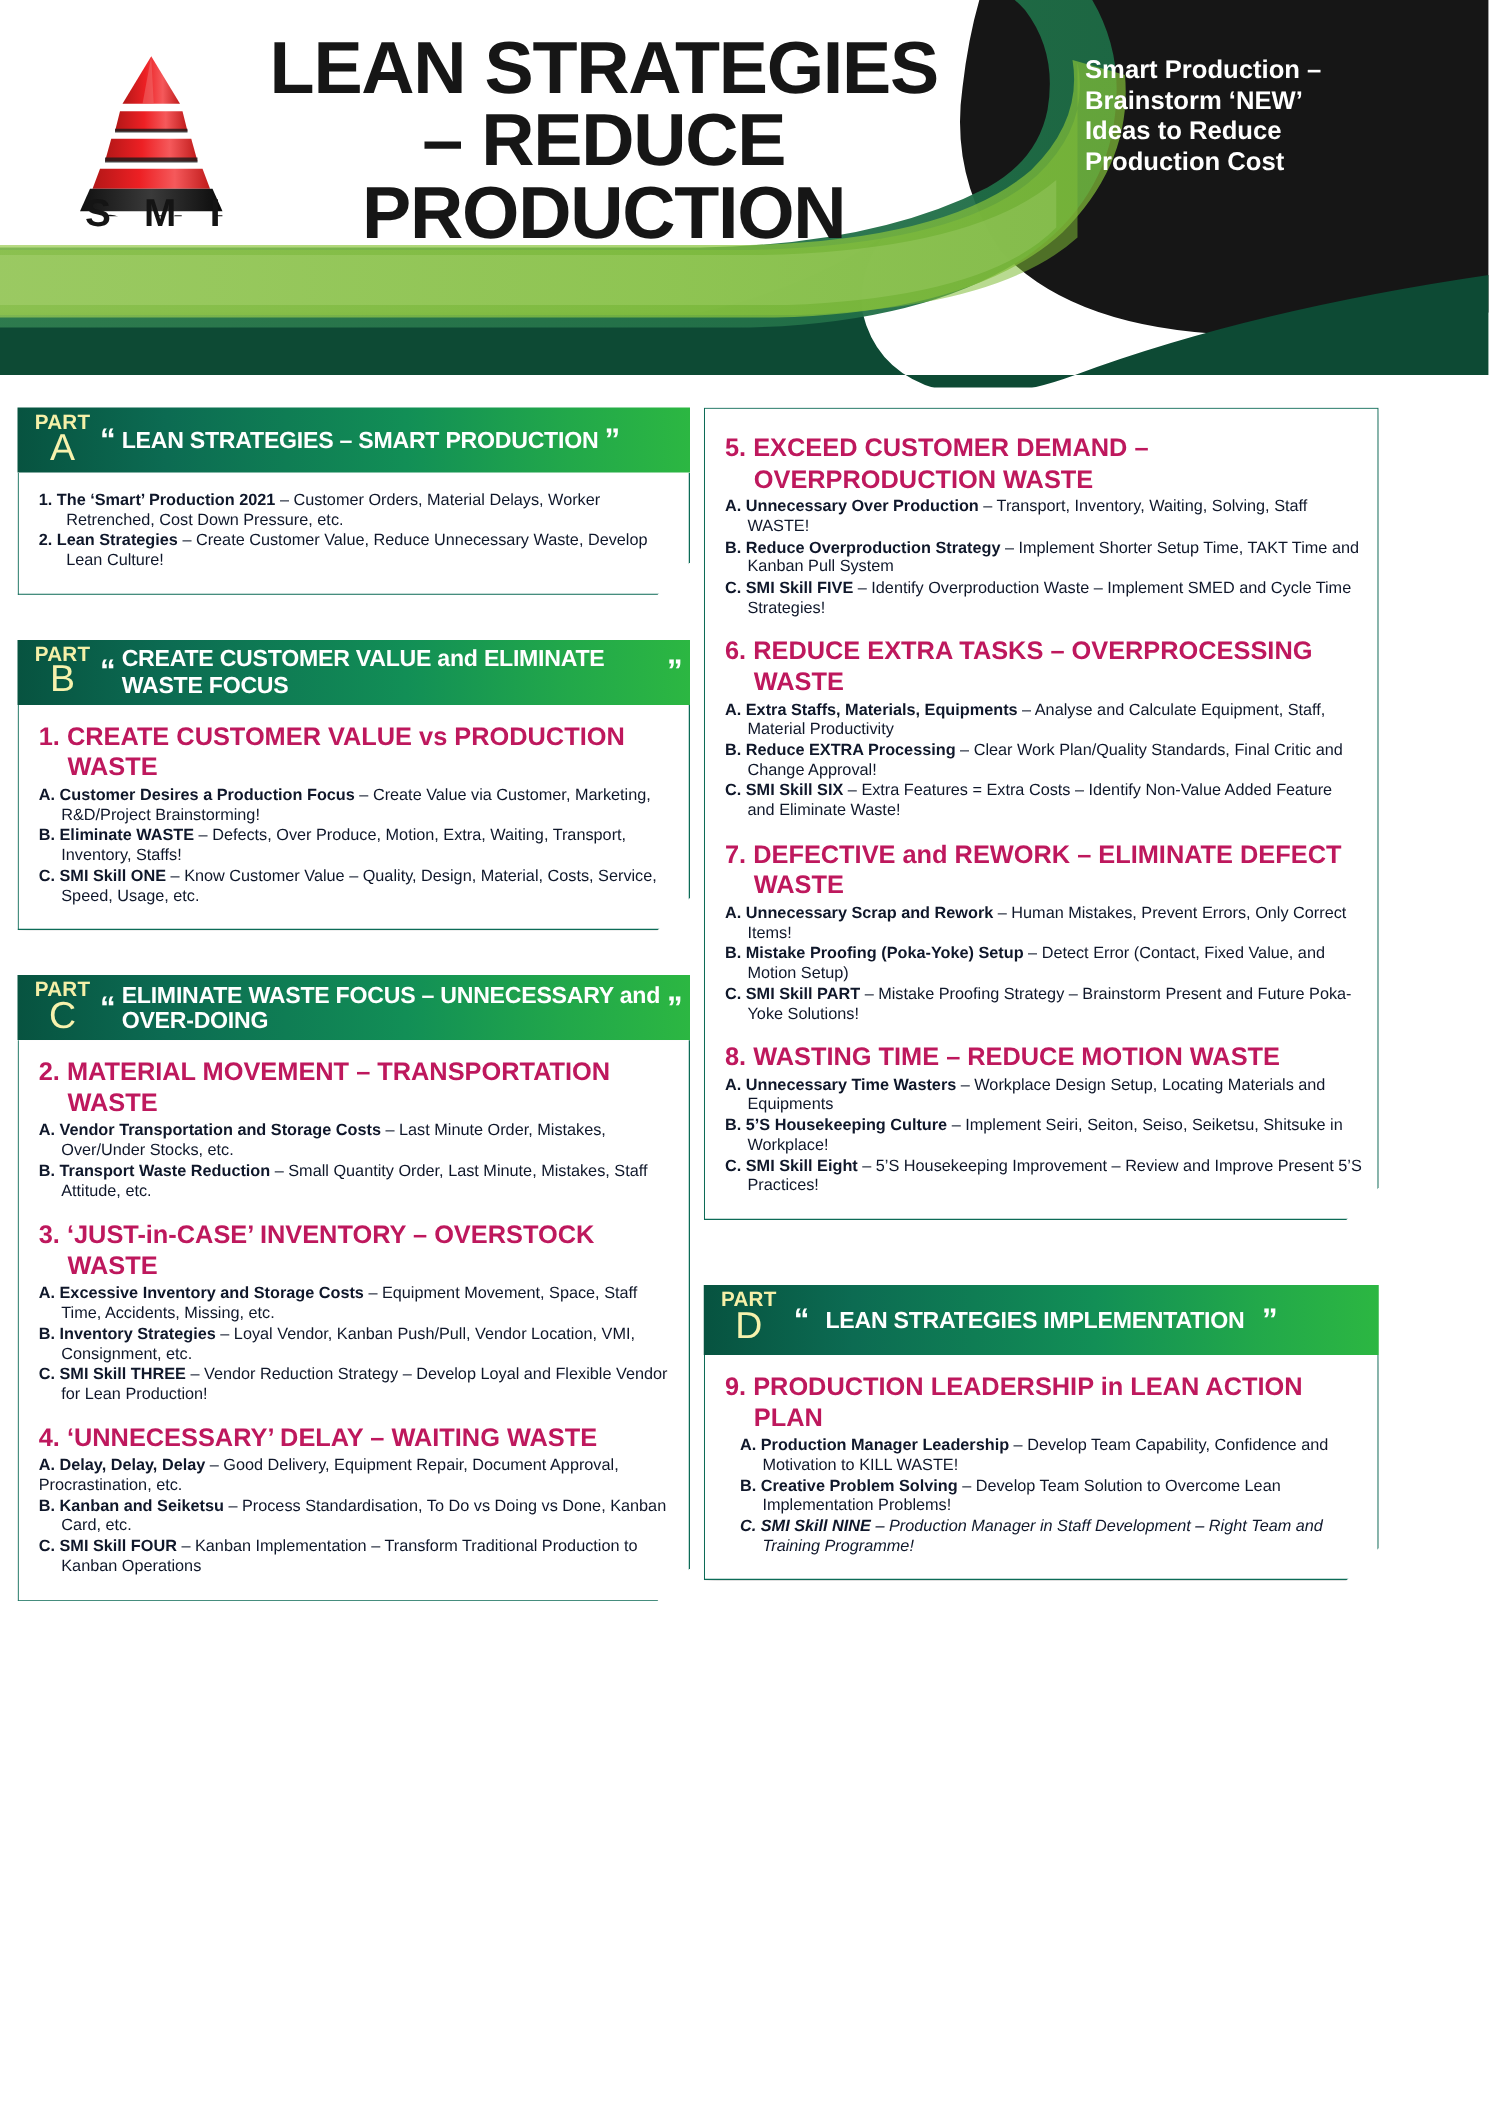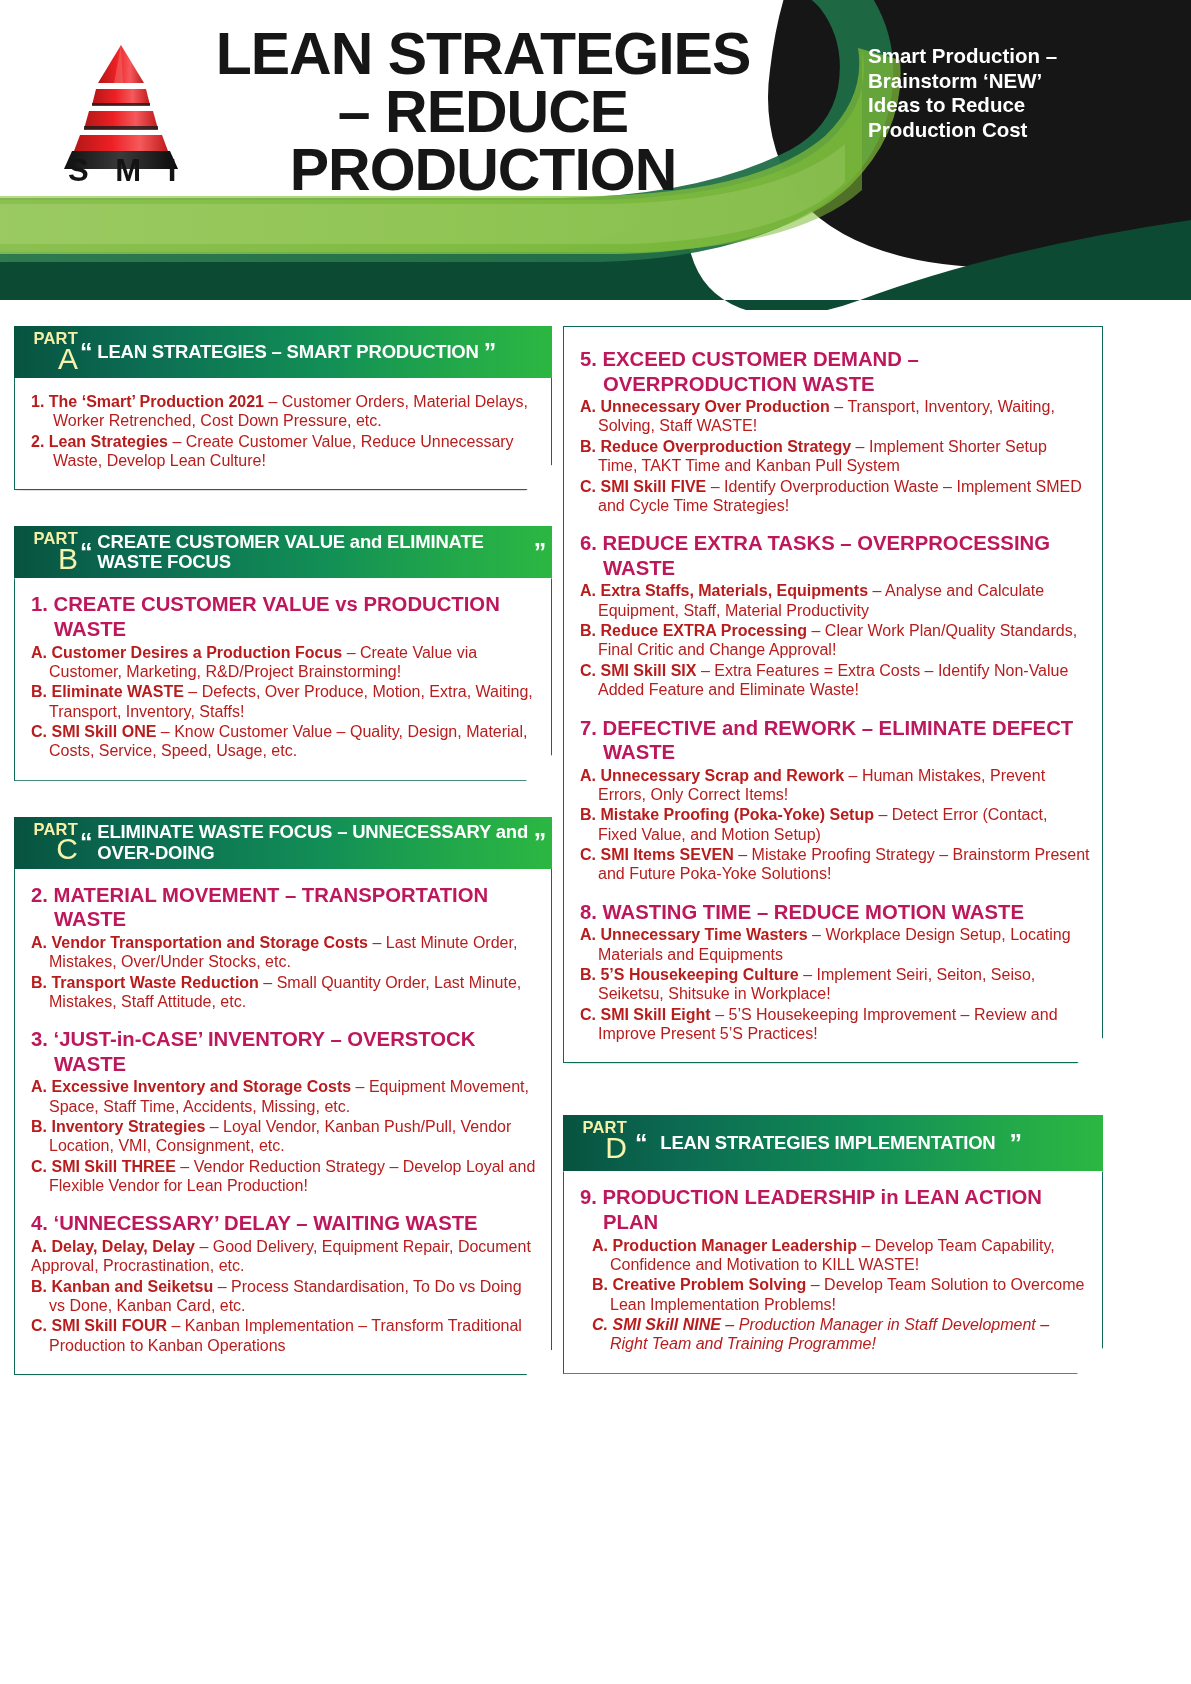--- a/index.html
+++ b/index.html
@@ -90,21 +90,21 @@
     min-height: 52px;
     background: linear-gradient(90deg, #075340 0%, #0c6b52 22%, #128f56 58%, #22a84a 82%, #2cb742 100%);
     color: #ffffff;
     margin-bottom: 0;
     z-index: 4;
   }
   .part-badge {
     flex: 0 0 auto;
     width: 64px;
     padding: 4px 0 3px 8px;
-    text-align: right;
+    text-align: center;
     line-height: 1;
   }
   .part-badge .pb-word {
     display: block;
     font-weight: bold;
     font-size: 16.5px;
     color: #f5f0a8;
     letter-spacing: 0.2px;
   }
   .part-badge .pb-letter {
@@ -155,23 +155,23 @@
   }
   .card.corner-cut::after { display: none; }
 
   .card-inner {
     position: relative;
   }
 
   
   .item {
     display: block;
-    font-size: 16px;
+    font-size: 13px;
     line-height: 1.21;
-    color: #b91c1c;
+    color: #0f172a;
     margin-bottom: 1px;
     text-indent: -18px;
     padding-left: 18px;
   }
   .item.noindent { text-indent: 0; padding-left: 0; }
   .item b { font-weight: bold; }
   .item .lead { font-weight: bold; }
   .heading-item {
     display: block;
     font-size: 20.3px;
@@ -356,21 +356,21 @@
 
         <div class="heading-item numbered">6. REDUCE EXTRA TASKS – OVERPROCESSING WASTE</div>
         <div class="item"><b>A.</b> <b class="lead">Extra Staffs, Materials, Equipments</b><span> – Analyse and Calculate Equipment, Staff, Material Productivity</span></div>
         <div class="item"><b>B.</b> <b class="lead">Reduce EXTRA Processing</b><span> – Clear Work Plan/Quality Standards, Final Critic and Change Approval!</span></div>
         <div class="item"><b>C.</b> <b class="lead">SMI Skill SIX</b><span> – Extra Features = Extra Costs – Identify Non-Value Added Feature and Eliminate Waste!</span></div>
         <div class="gap"></div>
 
         <div class="heading-item numbered">7. DEFECTIVE and REWORK – ELIMINATE DEFECT WASTE</div>
         <div class="item"><b>A.</b> <b class="lead">Unnecessary Scrap and Rework</b><span> – Human Mistakes, Prevent Errors, Only Correct Items!</span></div>
         <div class="item"><b>B.</b> <b class="lead">Mistake Proofing (Poka-Yoke) Setup</b><span> – Detect Error (Contact, Fixed Value, and Motion Setup)</span></div>
-        <div class="item"><b>C.</b> <b class="lead">SMI Items SEVEN</b><span> – Mistake Proofing Strategy – Brainstorm Present and Future Poka-Yoke Solutions!</span></div>
+        <div class="item"><b>C.</b> <b class="lead">SMI Skill PART</b><span> – Mistake Proofing Strategy – Brainstorm Present and Future Poka-Yoke Solutions!</span></div>
         <div class="gap"></div>
 
         <div class="heading-item numbered">8. WASTING TIME – REDUCE MOTION WASTE</div>
         <div class="item"><b>A.</b> <b class="lead">Unnecessary Time Wasters</b><span> – Workplace Design Setup, Locating Materials and Equipments</span></div>
         <div class="item"><b>B.</b> <b class="lead">5’S Housekeeping Culture</b><span> – Implement Seiri, Seiton, Seiso, Seiketsu, Shitsuke in Workplace!</span></div>
         <div class="item"><b>C.</b> <b class="lead">SMI Skill Eight</b><span> – 5’S Housekeeping Improvement – Review and Improve Present 5’S Practices!</span></div>
       </div>
     </div>
 
     <div class="part-banner" style="min-height:56px;">

